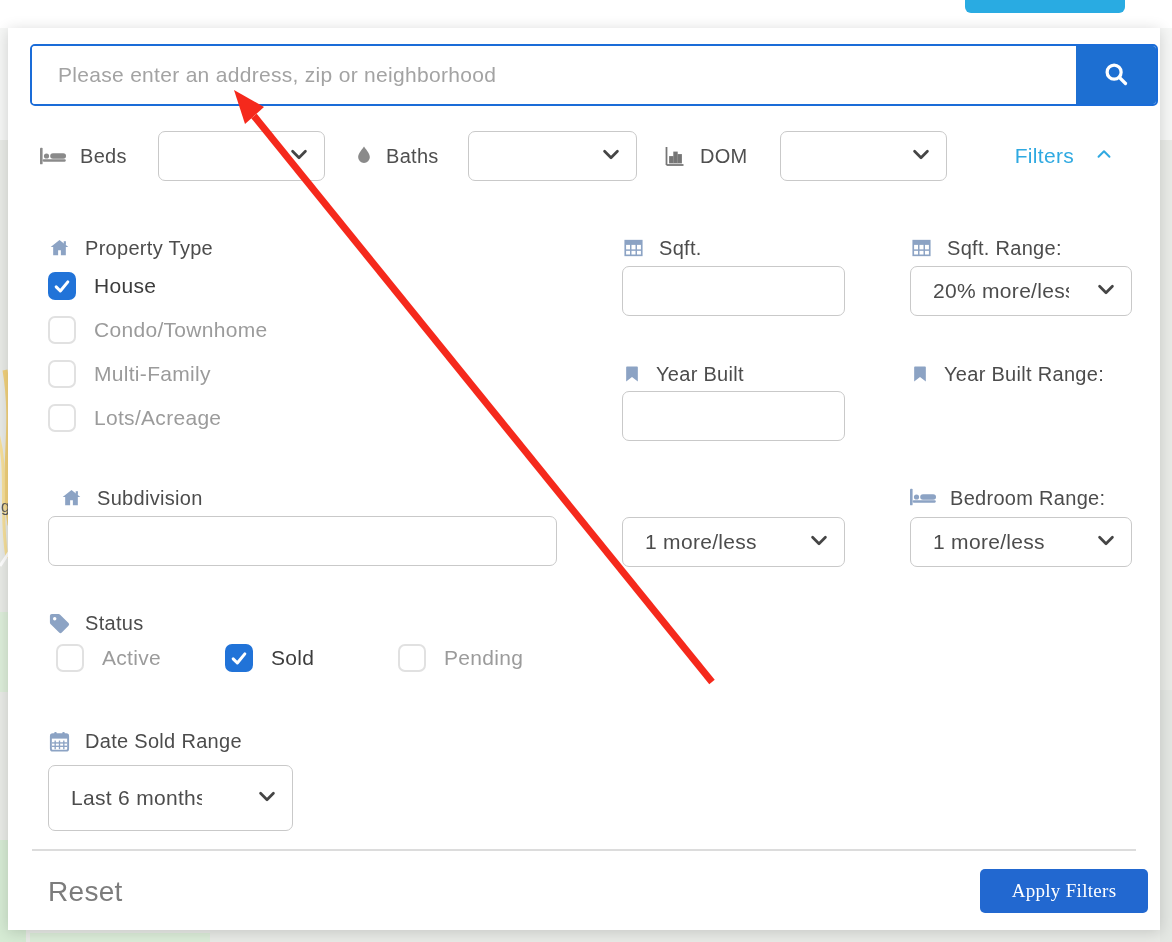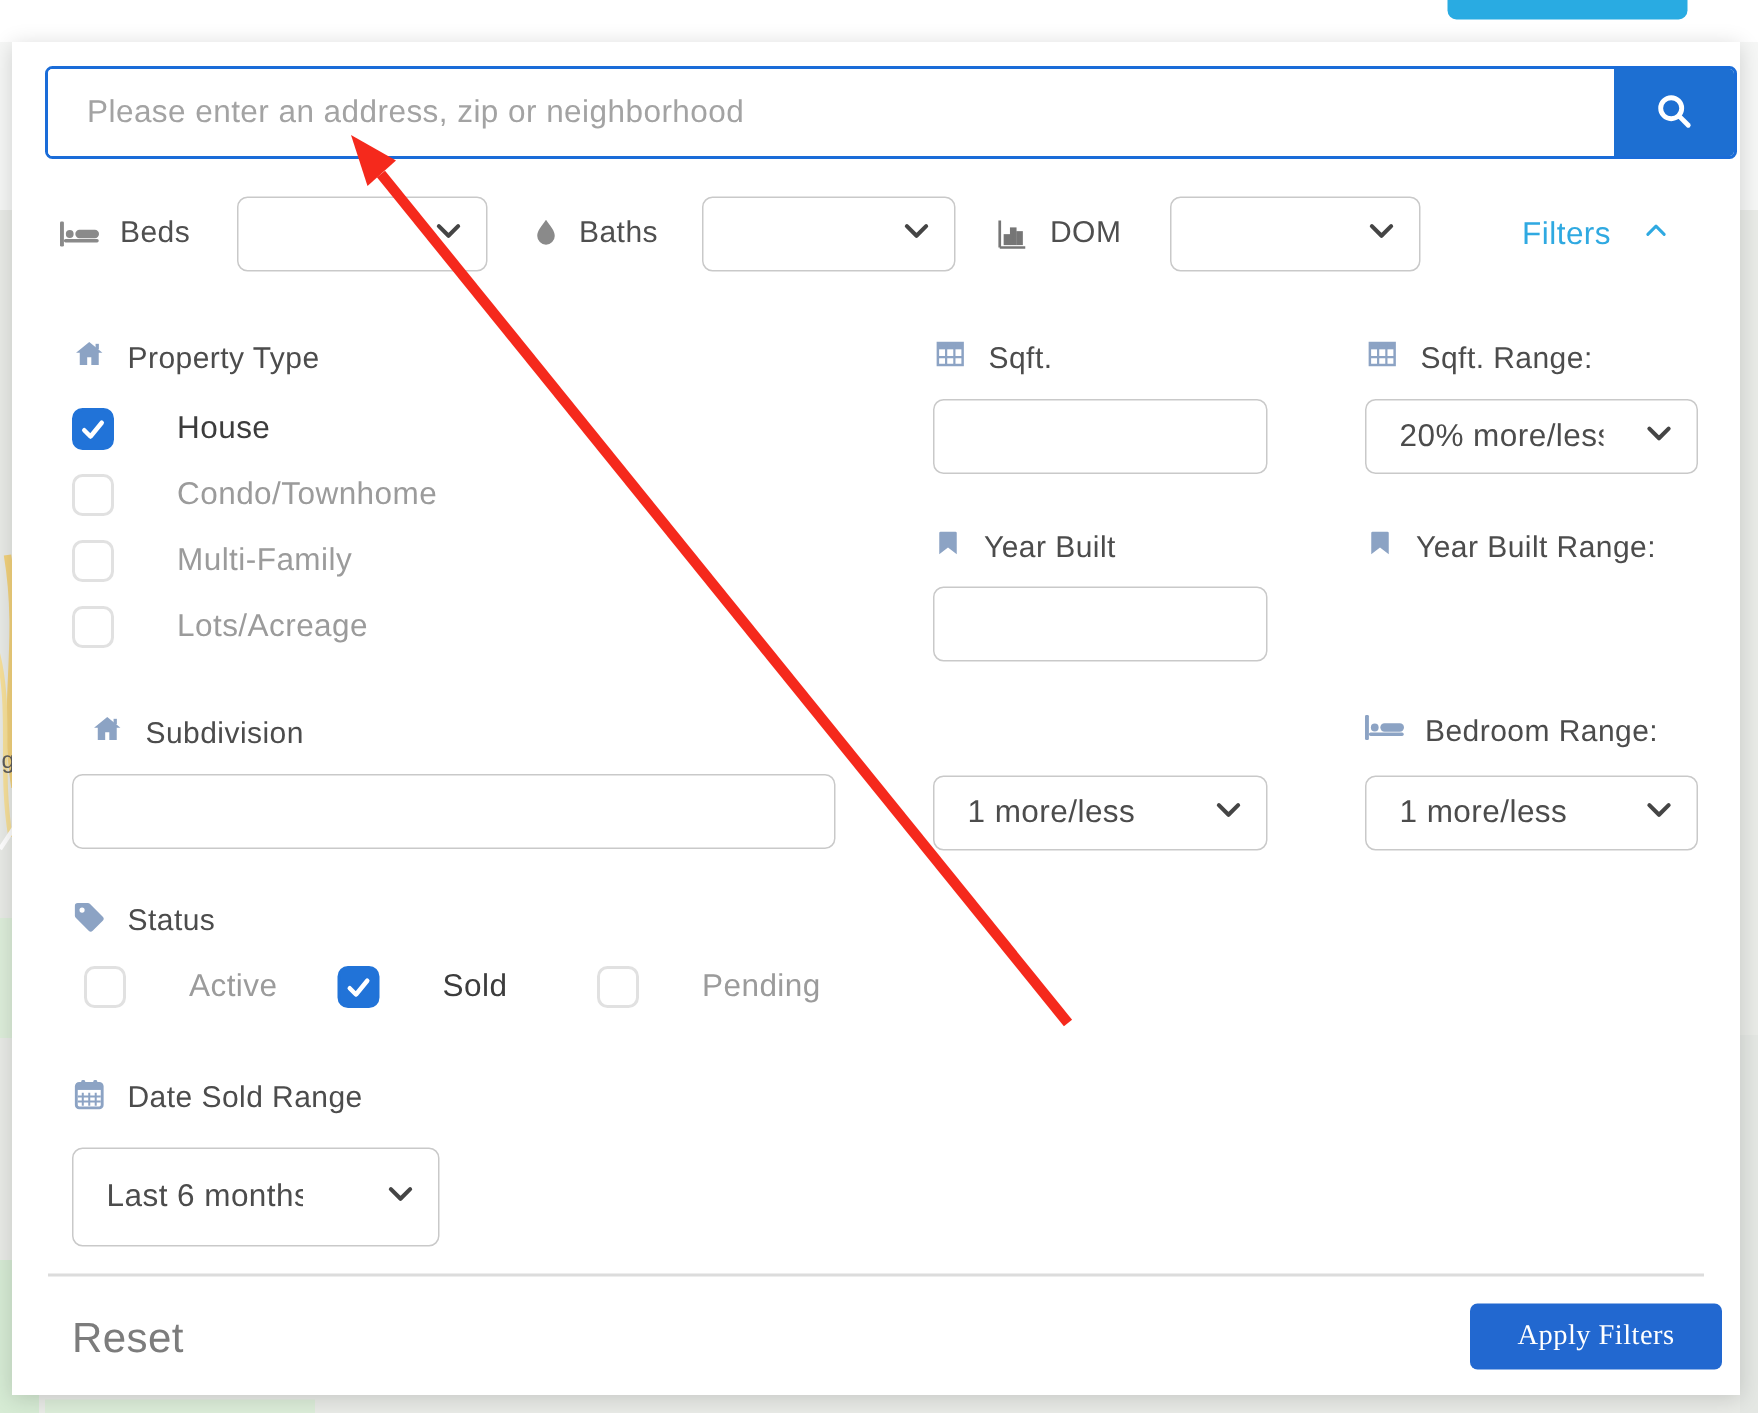--- a/index.html
+++ b/index.html
@@ -30,27 +30,27 @@
   .select{position:absolute;box-sizing:border-box;border:1.5px solid #c9c9c9;border-radius:7px;background:#fff;
           display:flex;align-items:center;cursor:pointer;}
   .select .sel-text{font-size:21px;color:#4c4c4c;padding-left:22px;letter-spacing:.3px;white-space:nowrap;overflow:hidden;}
   .select .chev{position:absolute;right:14px;top:50%;transform:translateY(-50%);}
   .clip-sqft{max-width:136px;}
   .clip-date{max-width:131px;}
   .filters-toggle{position:absolute;right:46px;top:50%;transform:translateY(-50%);
                   display:flex;align-items:center;gap:20px;cursor:pointer;}
   .filters-toggle .f-label{font-size:21px;color:#2fa9e1;letter-spacing:.3px;}
   
-  .h{position:absolute;display:flex;align-items:center;gap:14px;font-size:20px;color:#4c4c4c;letter-spacing:.3px;}
+  .h{position:absolute;display:flex;gap:14px;font-size:20px;color:#4c4c4c;letter-spacing:.3px;margin-top:12px;}
   
   .cb-row{position:absolute;display:flex;align-items:center;gap:18px;cursor:pointer;}
   .cb{width:28px;height:28px;border-radius:7px;border:2px solid #e1e1e1;background:#fff;box-sizing:border-box;
       display:flex;align-items:center;justify-content:center;flex:0 0 auto;}
   .cb svg{display:none;}
-  .cb-label{font-size:21px;color:#9b9b9b;letter-spacing:.3px;margin-left:24px;}
+  .cb-label{font-size:21px;color:#9b9b9b;letter-spacing:.3px;}
   .cb-row.checked .cb{background:#2173d8;border-color:#2173d8;}
   .cb-row.checked .cb svg{display:block;}
   .cb-row.checked .cb-label{color:#3c3c3c;}
   
   .t-input{position:absolute;box-sizing:border-box;border:1.5px solid #c9c9c9;border-radius:7px;background:#fff;
            font-family:"Liberation Sans",sans-serif;font-size:20px;color:#444;padding:0 16px;outline:none;}
   
   .divider{position:absolute;left:24px;top:821px;width:1104px;height:2px;background:#dcdcdc;}
   .reset{position:absolute;left:40px;top:848px;font-size:28px;color:#7c7c7c;letter-spacing:.3px;cursor:pointer;}
   .apply-btn{position:absolute;left:972px;top:841px;width:168px;height:44px;background:#2268d0;border:none;

